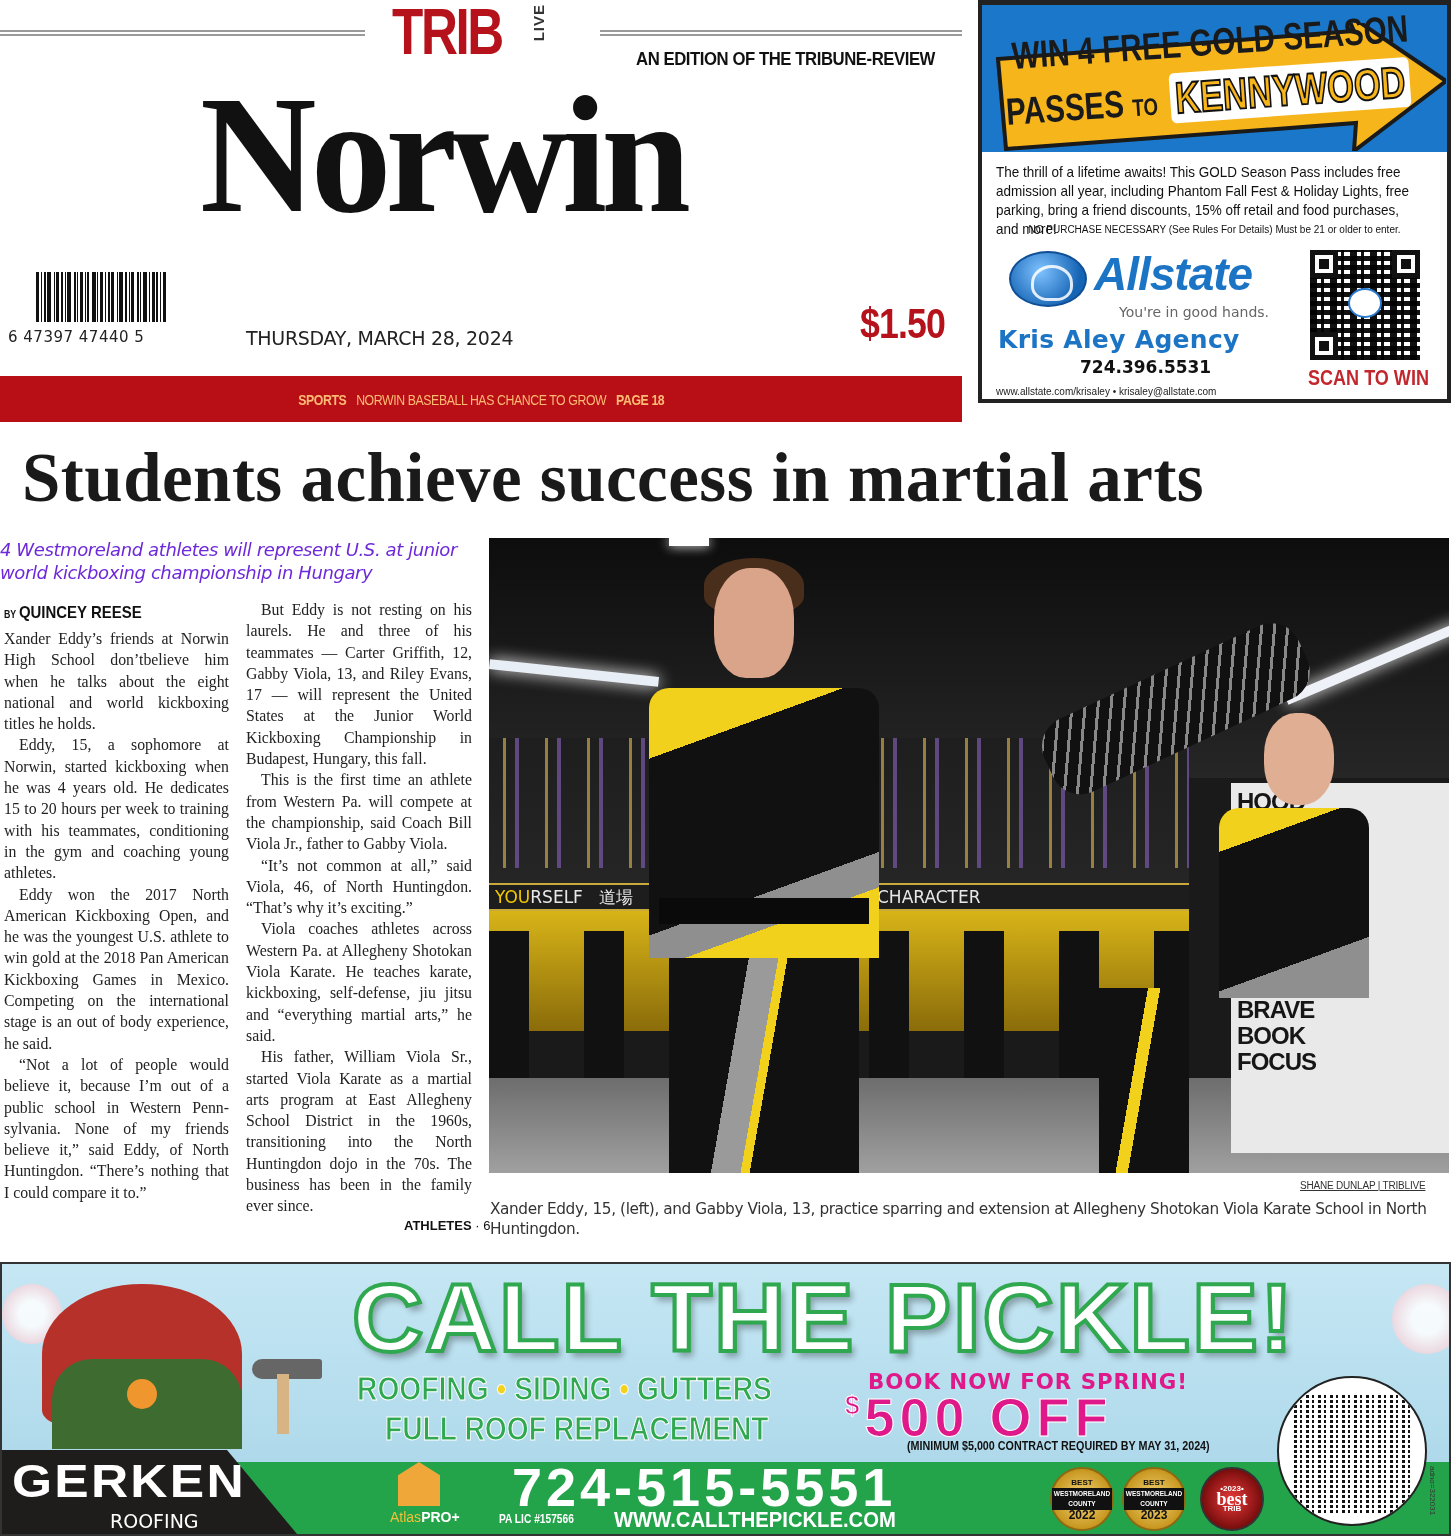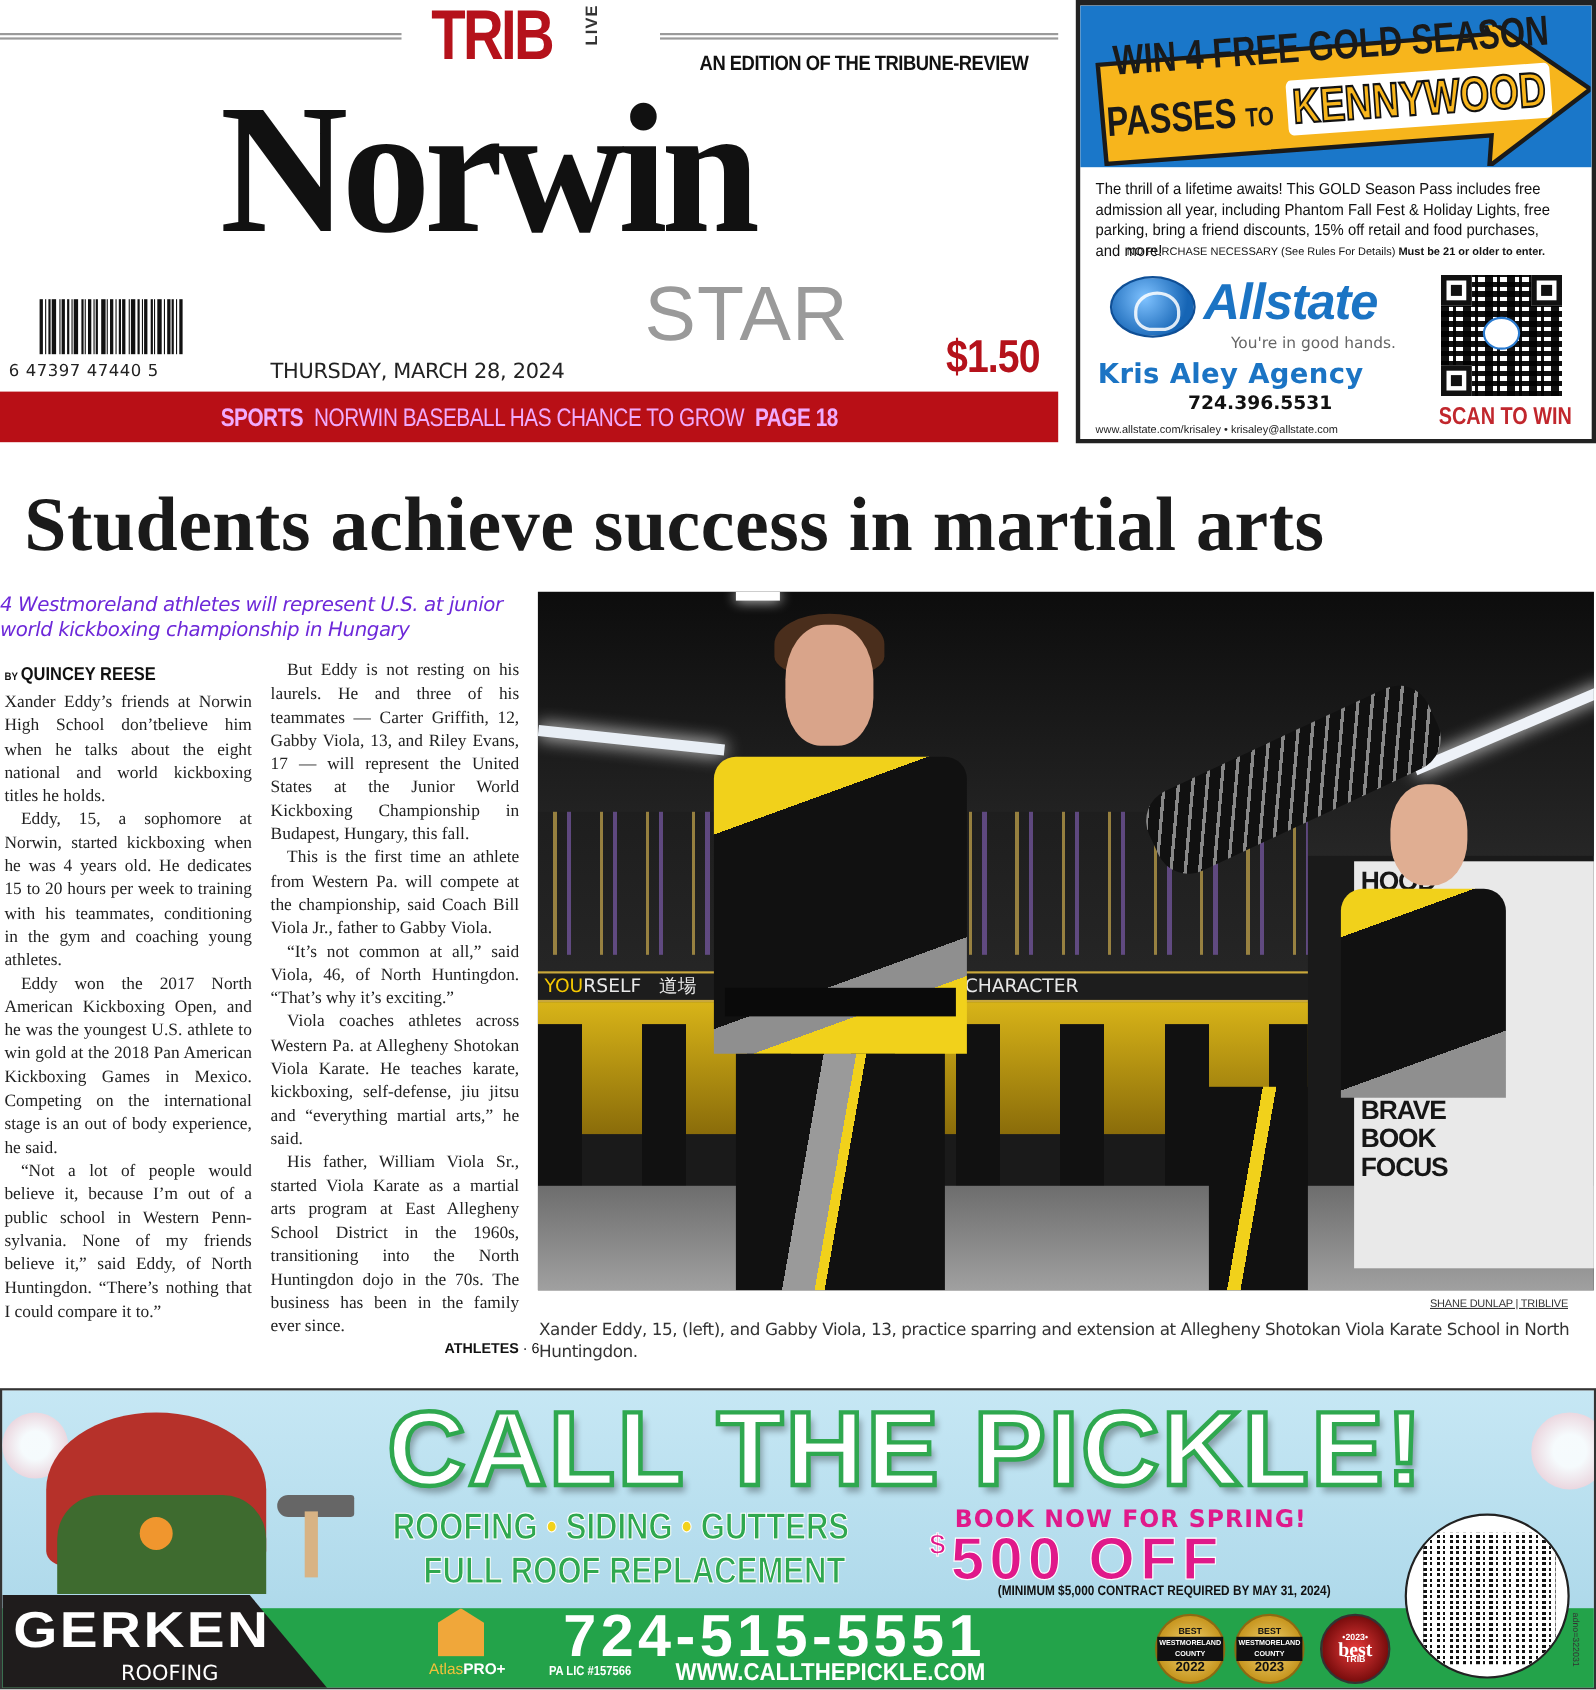--- a/index.html
+++ b/index.html
@@ -15,36 +15,36 @@
   .trib-word { font-family: "Liberation Sans", sans-serif; font-weight: 700; font-size: 64px; line-height: 64px; color: #b5121b; letter-spacing: -3px; transform: scaleX(0.8); transform-origin: left; display: inline-block; }
   .trib-live { position: absolute; left: 138px; top: 4px; font-family: "Liberation Sans", sans-serif; font-weight: 700; font-size: 15px; color: #333; writing-mode: vertical-rl; transform: rotate(180deg); letter-spacing: 1px; }
   .edition { position: absolute; left: 636px; top: 48px; font-family: "Liberation Sans", sans-serif; font-weight: 700; font-size: 19px; color: #111; letter-spacing: -0.5px; transform: scaleX(0.88); transform-origin: left; white-space: nowrap; }
   .norwin { position: absolute; left: 200px; top: 70px; font-family: "Liberation Serif", serif; font-weight: 700; font-size: 168px; line-height: 168px; letter-spacing: -6px; color: #111; transform: scaleX(0.96); transform-origin: left; }
   .star { position: absolute; left: 586px; top: 250px; font-family: "Liberation Sans", sans-serif; font-size: 70px; line-height: 70px; color: #9a9a9a; letter-spacing: 1px; }
   .barcode { position: absolute; left: 36px; top: 272px; width: 168px; height: 50px; display: flex; align-items: stretch; gap: 0; }
   .barcode span { display: block; background: #111; height: 100%; }
   .barcode-digits { position: absolute; left: 8px; top: 328px; font-family: "DejaVu Sans", sans-serif; font-size: 15px; color: #222; white-space: nowrap; letter-spacing: 0.5px; }
   .pubdate { position: absolute; left: 246px; top: 327px; font-family: "DejaVu Sans", sans-serif; font-size: 19px; color: #222; letter-spacing: -0.3px; }
   .price { position: absolute; left: 860px; top: 300px; font-family: "Liberation Sans", sans-serif; font-weight: 700; font-size: 42px; color: #b5121b; letter-spacing: -1px; transform: scaleX(0.85); transform-origin: left; }
-  .teaser-bar { position: absolute; left: 0; top: 356px; width: 962px; height: 46px; background: #b80f16; display: flex; align-items: center; justify-content: center; gap: 10px; color: #f0abfc; font-family: "Liberation Sans", sans-serif; font-size: 23px; letter-spacing: -0.5px; }
+  .teaser-bar { position: absolute; left: 0; top: 376px; width: 962px; height: 46px; background: #b80f16; display: flex; align-items: center; justify-content: center; gap: 10px; color: #fdba74; font-family: "Liberation Sans", sans-serif; font-size: 15px; letter-spacing: -0.5px; }
   .teaser-inner { transform: scaleX(0.82); white-space: nowrap; display: flex; gap: 12px; }
   .teaser-bar b { font-weight: 700; }
 
   
   .ad-top { position: absolute; left: 978px; top: 0; width: 473px; height: 403px; border: 4px solid #222; border-top-width: 5px; background: #fff; overflow: hidden; }
   .ad-blue { position: absolute; left: 0; top: 0; width: 100%; height: 147px; background: #1a77c9; }
   .arrow { position: absolute; left: 12px; top: 18px; width: 452px; height: 128px; }
   .arrow-text1 { position: absolute; left: 30px; top: 30px; font-family: "Liberation Sans", sans-serif; font-weight: 700; font-size: 38px; color: #1a1a1a; transform: rotate(-4deg) scaleX(0.78); transform-origin: left; white-space: nowrap; letter-spacing: 0; }
   .arrow-text2 { position: absolute; left: 24px; top: 80px; font-family: "Liberation Sans", sans-serif; font-weight: 700; font-size: 38px; color: #1a1a1a; transform: rotate(-4deg) scaleX(0.78); transform-origin: left; white-space: nowrap; }
   .arrow-text2 small { font-size: 24px; }
   .kenny { display: inline-block; background: #fff; border-radius: 6px; padding: 0 6px; margin-left: 6px; }
   .kenny span { color: #f7b51c; -webkit-text-stroke: 2px #111; font-size: 44px; }
   .ad-desc { position: absolute; left: 14px; top: 158px; width: 445px; font-family: "Liberation Sans", sans-serif; font-size: 14.5px; line-height: 19px; color: #111; transform: scaleX(0.93); transform-origin: left; }
   .ad-fine { position: absolute; left: 0; top: 219px; width: 100%; text-align: center; font-family: "Liberation Sans", sans-serif; font-size: 10px; color: #111; }
-  .ad-fine b { font-weight: 700; }
+  .ad-fine b { font-weight: 400; }
   .allstate-logo-circle { position: absolute; left: 27px; top: 246px; width: 78px; height: 56px; border-radius: 50%; background: radial-gradient(circle at 40% 35%, #7fc2ff, #1665b5 70%); border: 2px solid #0f4f96; }
   .allstate-logo-circle::after { content: ""; position: absolute; left: 20px; top: 12px; width: 36px; height: 30px; border: 3px solid #fff; border-radius: 50% 50% 40% 40%; opacity: 0.85; }
   .allstate-word { position: absolute; left: 112px; top: 242px; font-family: "Liberation Sans", sans-serif; font-weight: 700; font-style: italic; font-size: 46px; color: #1b74c4; letter-spacing: -1px; }
   .allstate-tag { position: absolute; left: 137px; top: 299px; font-family: "DejaVu Sans", sans-serif; font-size: 14px; color: #666; }
   .agency { position: absolute; left: 16px; top: 320px; font-family: "DejaVu Sans", sans-serif; font-weight: 700; font-size: 25px; color: #1b74c4; letter-spacing: 0.3px; }
   .phone-small { position: absolute; left: 98px; top: 352px; font-family: "DejaVu Sans", sans-serif; font-weight: 700; font-size: 17px; color: #111; }
   .ad-contact { position: absolute; left: 14px; top: 381px; font-family: Liberation Sans, sans-serif; font-size: 10px; color: #222; white-space: nowrap; }
   .qr-allstate { position: absolute; left: 328px; top: 245px; width: 110px; height: 110px; background:
       repeating-linear-gradient(90deg, #111 0 7px, #fff 7px 11px, #111 11px 14px, #fff 14px 20px),
       repeating-linear-gradient(0deg, #111 0 5px, #fff 5px 9px); background-blend-mode: multiply; }
@@ -140,21 +140,20 @@
 
 <header class="masthead">
   <div class="rule-left"></div>
   <div class="rule-right"></div>
   <div class="trib-logo">
     <span class="trib-word">TRIB</span>
     <span class="trib-live">LIVE</span>
   </div>
   <div class="edition">AN EDITION OF THE TRIBUNE-REVIEW</div>
   <h1 class="norwin">Norwin</h1>
-  <div class="star">STAR</div>
 
   <div class="barcode">
     <span style="width:3px"></span>
       <span style="width:1px;margin-left:2px"></span>
       <span style="width:2px;margin-left:2px"></span>
       <span style="width:4px;margin-left:1px"></span>
       <span style="width:1px;margin-left:3px"></span>
       <span style="width:3px;margin-left:1px"></span>
       <span style="width:2px;margin-left:2px"></span>
       <span style="width:1px;margin-left:2px"></span>

